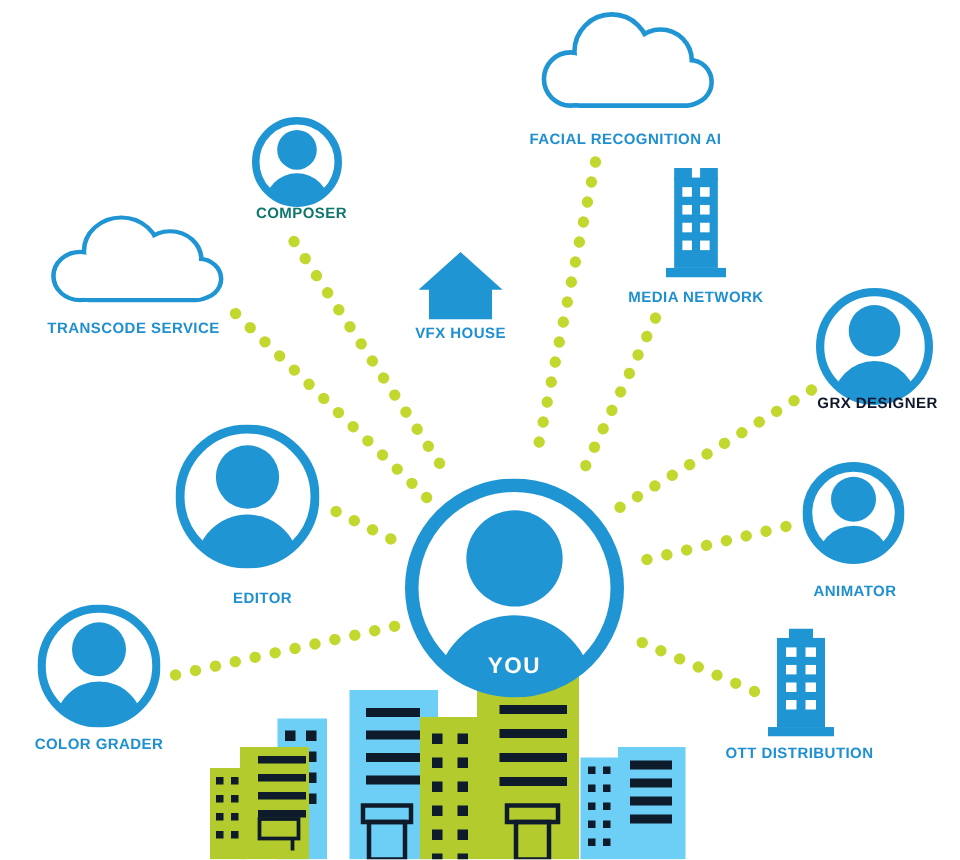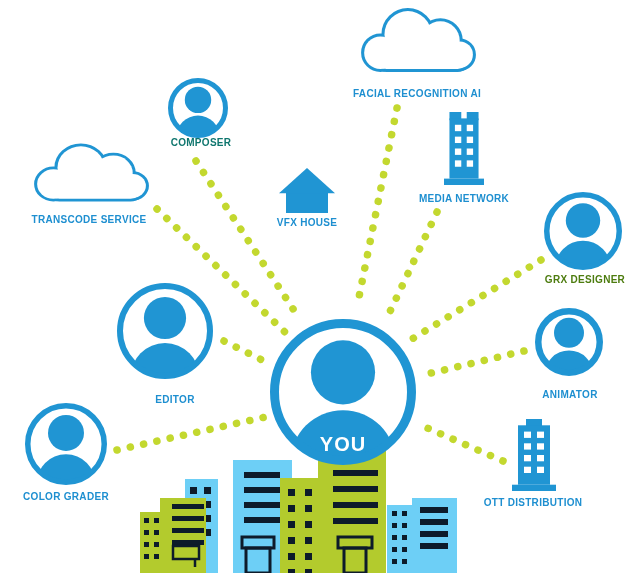--- a/index.html
+++ b/index.html
@@ -10,21 +10,21 @@
   .layer{position:absolute;left:0;top:0;}
   .node{position:absolute;line-height:0;}
   .node svg{display:block;}
   .node-label{
     position:absolute;transform:translateX(-50%);
     font-weight:bold;font-size:10px;letter-spacing:0.3px;white-space:nowrap;
     line-height:14px;
   }
   .you-label{
     position:absolute;transform:translate(-50%,-50%);
-    font-weight:bold;font-size:20px;letter-spacing:1px;color:#fff;
+    font-weight:bold;font-size:15px;letter-spacing:1px;color:#fff;
     line-height:21px;
   }
 </style>
 </head>
 <body>
 
 <div class="stage" id="stage">
   <svg class="layer" id="links-layer" width="640" height="573">
       <line x1="157" y1="209" x2="290" y2="337" stroke="#c3d82f" stroke-width="7.5" stroke-linecap="round" stroke-dasharray="0.1 13.5"></line>
       <line x1="196" y1="161" x2="299" y2="318" stroke="#c3d82f" stroke-width="7.5" stroke-linecap="round" stroke-dasharray="0.1 13.5"></line>
@@ -211,21 +211,21 @@
           </clipPath>
         </defs>
     <circle cx="0" cy="0" r="36.25" fill="#ffffff"></circle>
     <g clip-path="url(#clip-grx-designer)">
       <circle cx="0" cy="-10.5" r="17.2" fill="#2095d3"></circle>
       <circle cx="0" cy="37.8" r="28.1" fill="#2095d3"></circle>
     </g>
     <circle cx="0" cy="0" r="36.25" fill="none" stroke="#2095d3" stroke-width="5.5"></circle>
   </svg>
     </div>
-    <div class="node-label" style="left: 585px; top: 273px; color: #4d7c0f;">GRX DESIGNER</div>
+    <div class="node-label" style="left: 585px; top: 263px; color: #0f172a;">GRX DESIGNER</div>
     <div class="node" style="left: 535px; top: 308px;">
       <svg width="68" height="68" viewBox="-34 -34 68 68">
     <defs>
           <clipPath id="clip-animator">
             <circle cx="0" cy="0" r="32"></circle>
           </clipPath>
         </defs>
     <circle cx="0" cy="0" r="30.75" fill="#ffffff"></circle>
     <g clip-path="url(#clip-animator)">
       <circle cx="0" cy="-9.2" r="15.0" fill="#2095d3"></circle>

